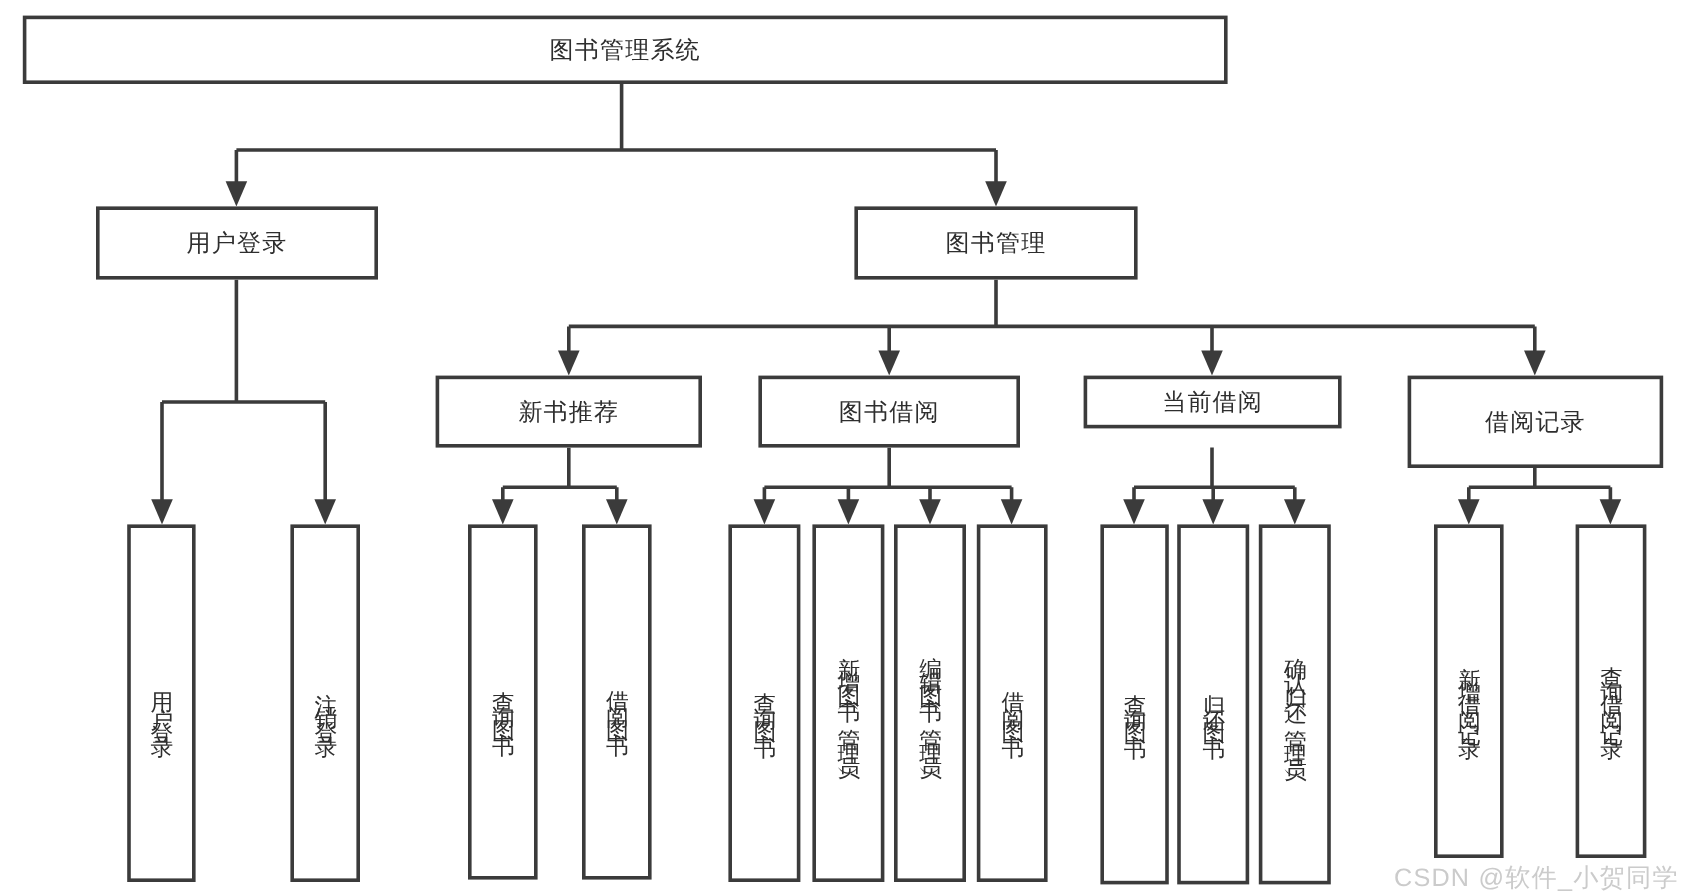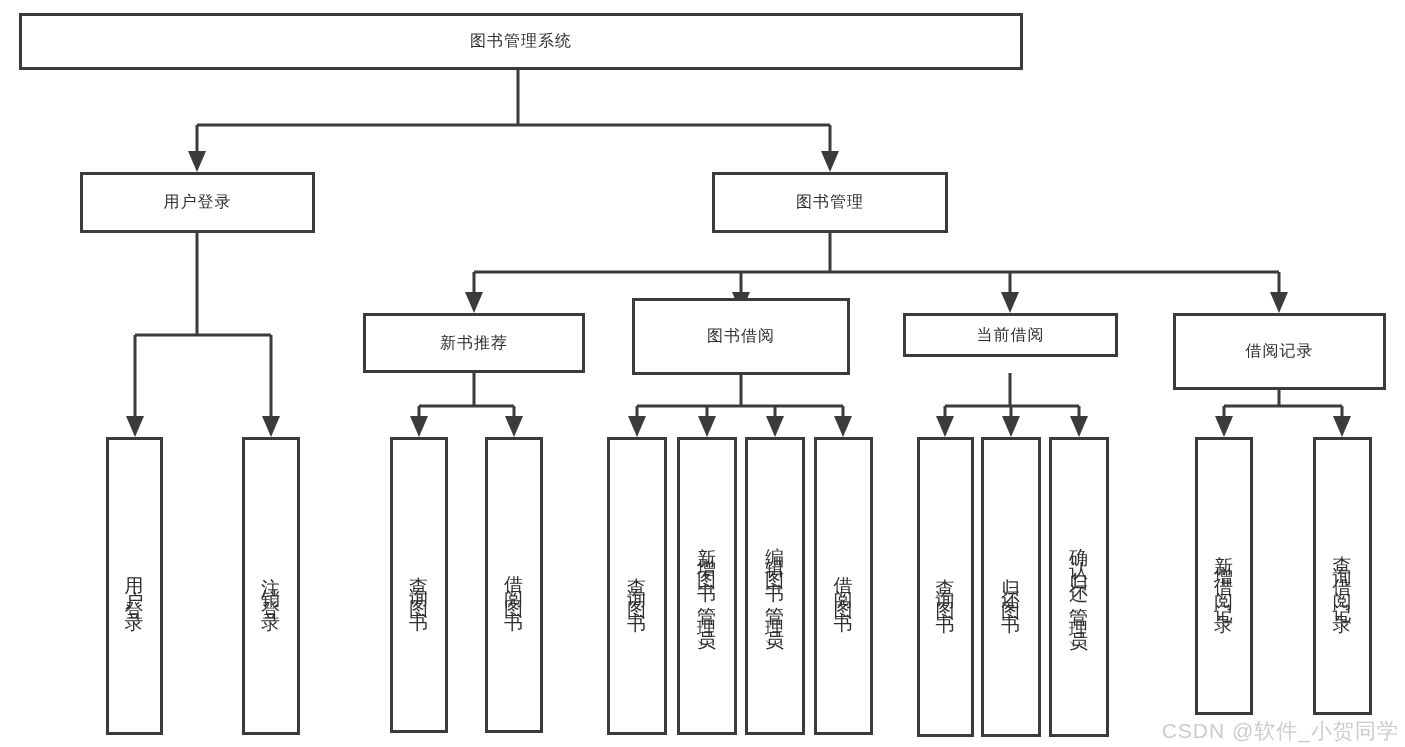--- a/index.html
+++ b/index.html
@@ -39,21 +39,21 @@
   .node{
     position:absolute;
     box-sizing:border-box;
     background:var(--node-bg);
     border:3px solid var(--line);
     display:flex;
     align-items:center;
     justify-content:center;
   }
   .node .lbl{
-    font-size:16px;
+    font-size:20px;
     letter-spacing:1px;
     color:var(--text);
     white-space:nowrap;
   }
   .node.v .lbl{
     writing-mode:vertical-rl;
     text-orientation:mixed;
     font-size:19px;
     letter-spacing:12px;
     line-height:1;
@@ -112,21 +112,21 @@
   <div class="node" style="left:80px;top:172px;width:235px;height:61px">
     <span class="lbl">用户登录</span>
   </div>
   <div class="node" style="left:363px;top:313px;width:222px;height:60px">
     <span class="lbl">新书推荐</span>
   </div>
 
   <div class="node" style="left:712px;top:172px;width:236px;height:61px">
     <span class="lbl">图书管理</span>
   </div>
-  <div class="node" style="left:632px;top:298px;width:218px;height:77px">
+  <div class="node" style="left:632px;top:313px;width:218px;height:60px">
     <span class="lbl">图书借阅</span>
   </div>
   <div class="node" style="left:903px;top:313px;width:215px;height:44px">
     <span class="lbl">当前借阅</span>
   </div>
   <div class="node" style="left:1173px;top:313px;width:213px;height:77px">
     <span class="lbl">借阅记录</span>
   </div>
 
   <div class="node v" style="left:106px;top:437px;width:57px;height:298px">

